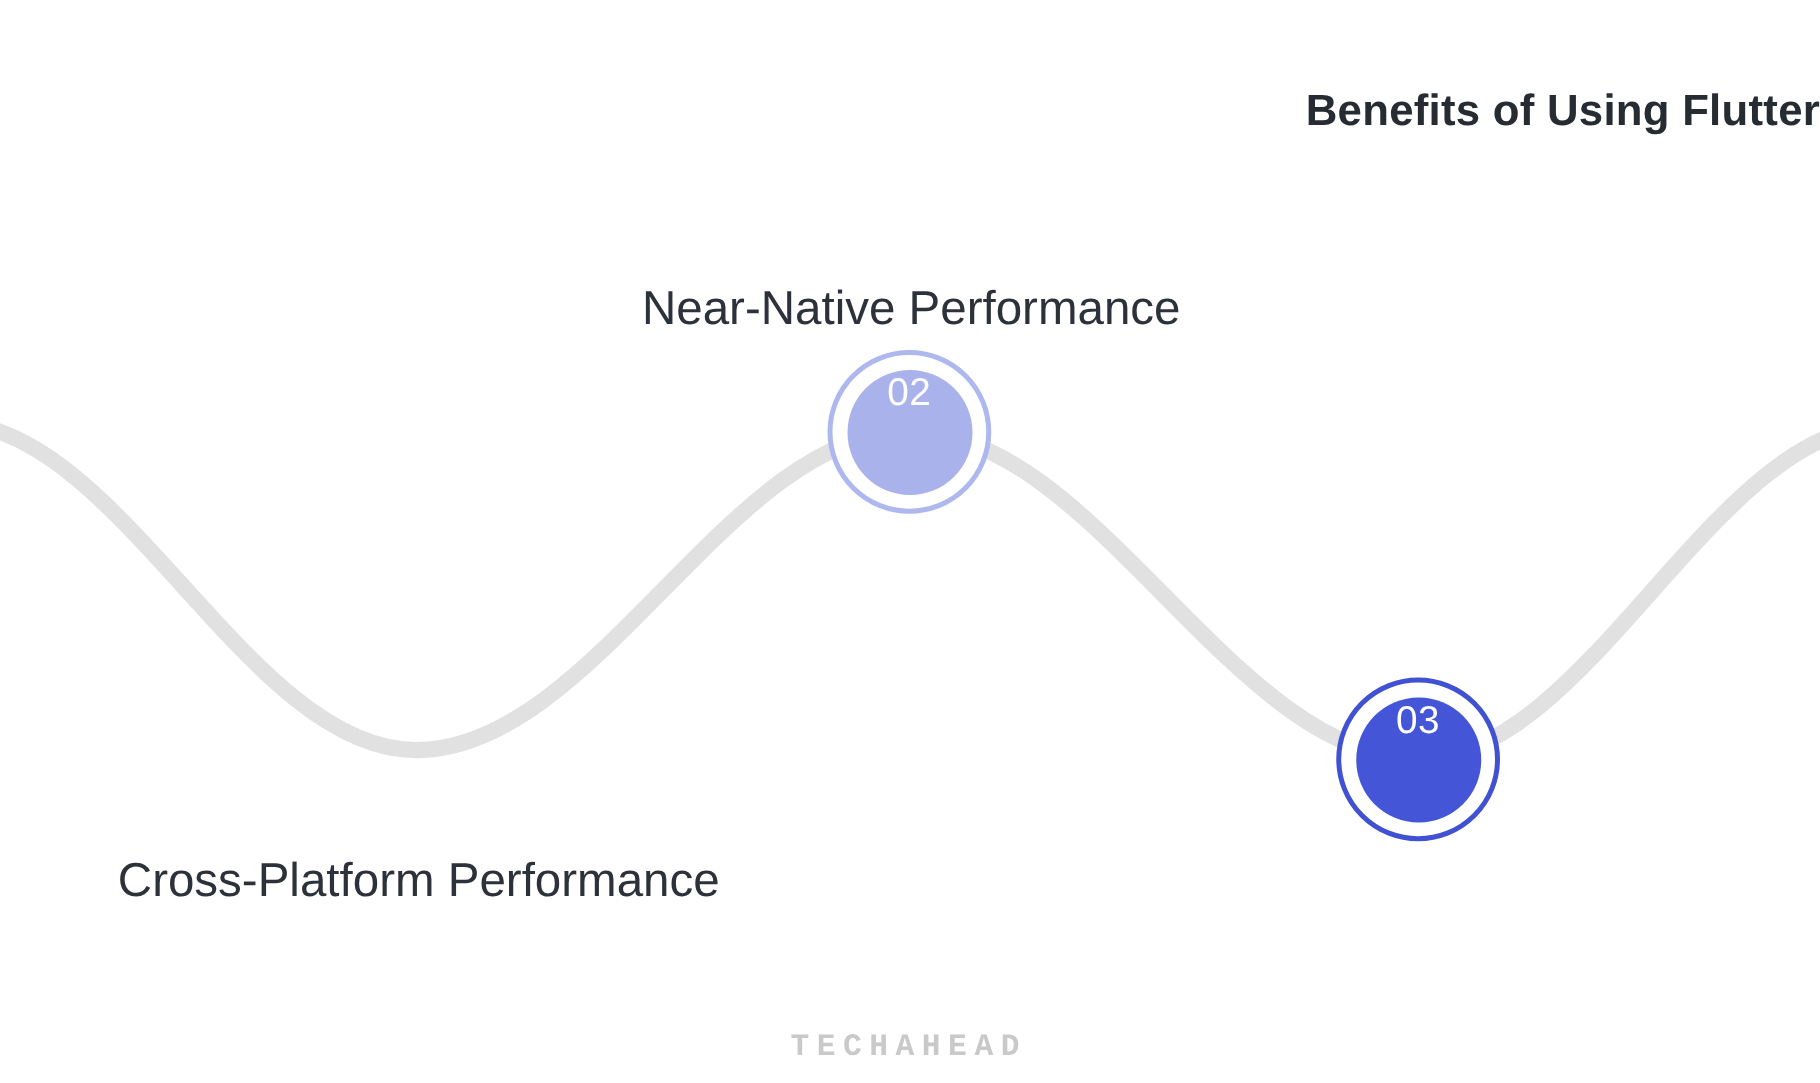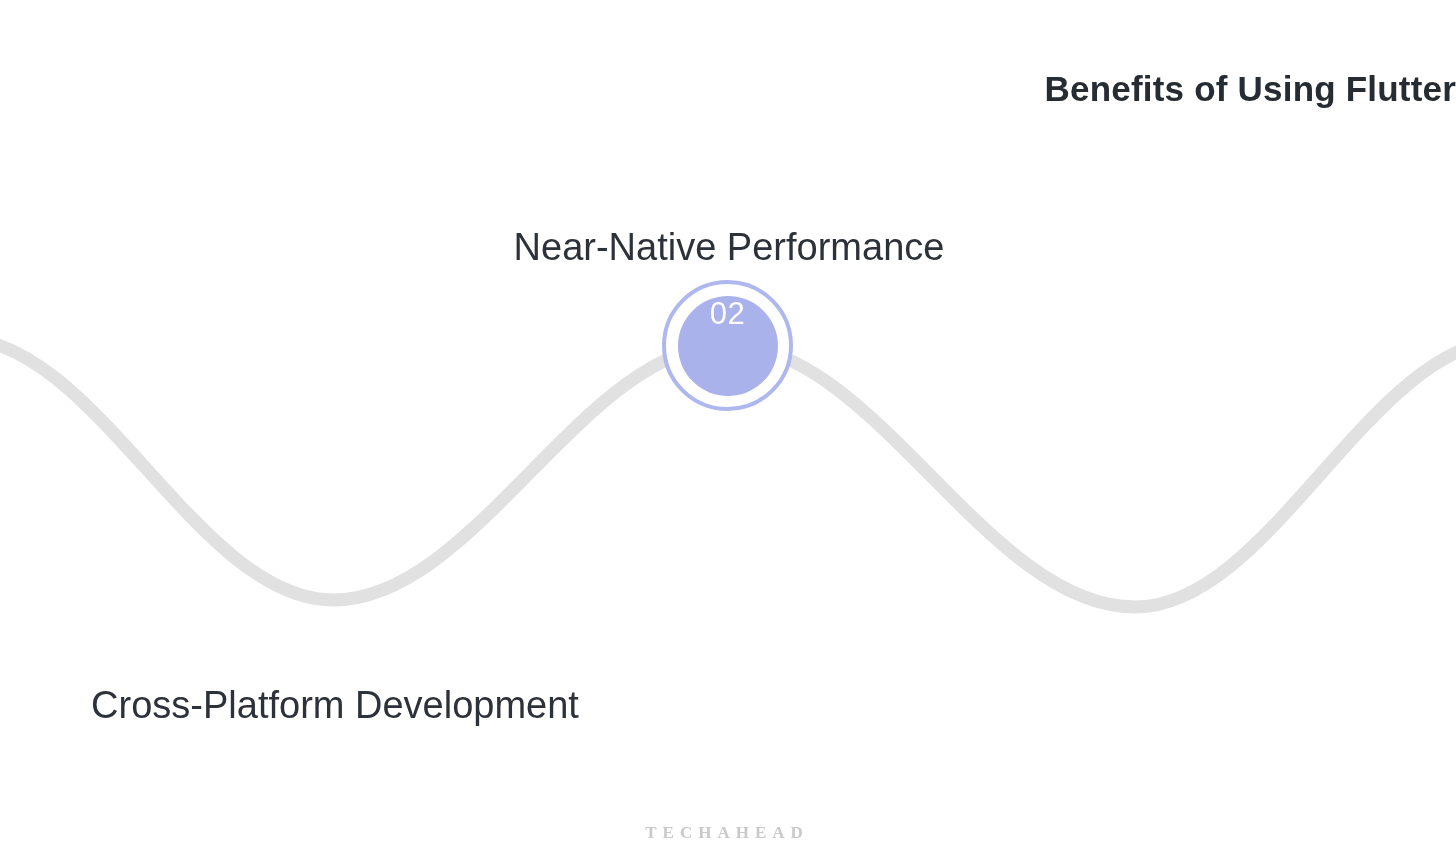--- a/index.html
+++ b/index.html
@@ -88,43 +88,48 @@
   }
   #label-1 { left: 335px; top: 684px; }
   #label-2 { left: 729px; top: 226px; }
   #label-3 { left: 1135px; top: 690px; }
 
   .watermark {
     position: absolute;
     left: 727px;
     top: 823px;
     transform: translateX(-50%);
-    font-size: 17px;
+    font-size: 25px;
     font-weight: 700;
     letter-spacing: 6px;
     color: var(--watermark-gray, #c9c9c9);
-    font-family: Liberation Serif, serif;
+    font-family: Liberation Mono, monospace;
   }
 </style>
 </head>
 <body>
 
 <div class="stage">
 
   <svg class="wave-svg" viewBox="0 0 1456 866" xmlns="http://www.w3.org/2000/svg" aria-hidden="true">
     <path d="M -40 338 C 96 338 197 600 333 600 C 476 600 584 345 727 345 C 876 345 986 607 1135 607 C 1271 607 1371 340 1508 340" fill="none" stroke="#e1e1e1" stroke-width="13" stroke-linecap="round"></path>
   </svg>
 
   <h1 class="page-title">Benefits of Using Flutter</h1>
 
-  <div class="step-label" id="label-1">Cross-Platform Development</div>
+  <div class="step-label" id="label-1">Cross-Platform Performance</div>
 
   <div class="step-circle light" id="circle-2">
     <div class="inner">
       <span>02</span>
     </div>
   </div>
   <div class="step-label" id="label-2">Near-Native Performance</div>
 
+  <div class="step-circle primary" id="circle-3">
+    <div class="inner">
+      <span>03</span>
+    </div>
+  </div>
 
   <div class="watermark">TECHAHEAD</div>
 
 </div>
 
 </body></html>

